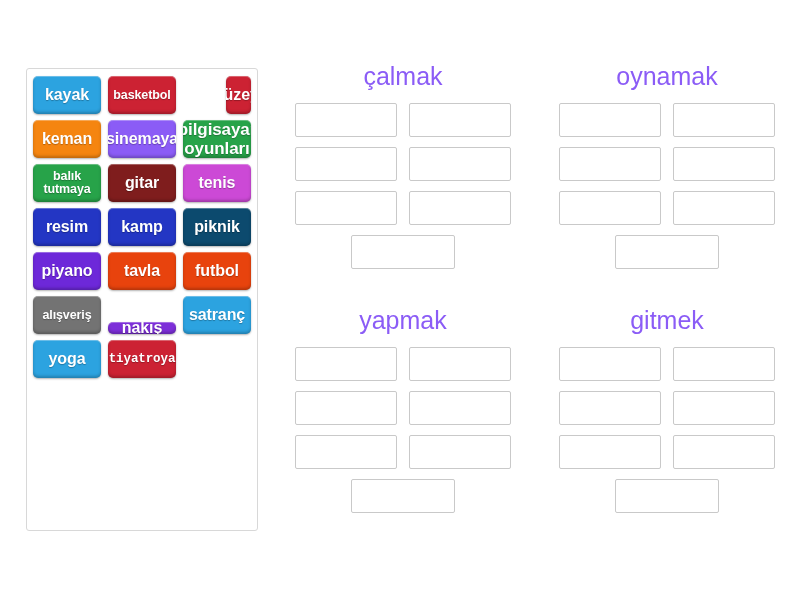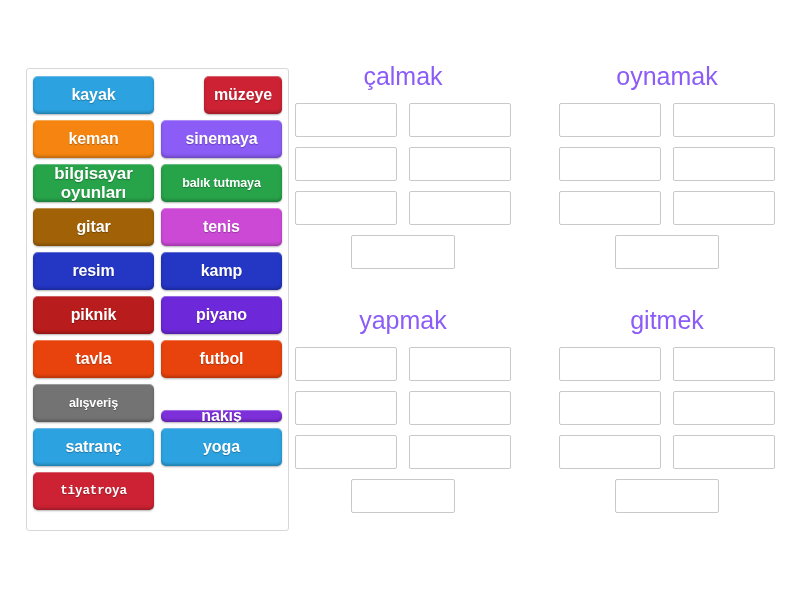--- a/index.html
+++ b/index.html
@@ -17,28 +17,28 @@
     width: 800px;
     height: 600px;
     background: #ffffff;
   }
 
   
   #tile-bank {
     position: absolute;
     left: 26px;
     top: 68px;
-    width: 263px;
+    width: 232px;
     height: 463px;
     background: #ffffff;
     border: 1px solid #d8d8d8;
     border-radius: 3px;
     padding: 7px 6px;
     display: grid;
-    grid-template-columns: 1fr 1fr;
+    grid-template-columns: 1fr 1fr 1fr;
     grid-auto-rows: 38px;
     column-gap: 7px;
     row-gap: 6px;
     align-content: start;
   }
 
   .tile {
     position: relative;
     display: flex;
     align-items: center;
@@ -116,30 +116,31 @@
 
   .slot-last-row .slot { width: 104px; }
 </style>
 </head>
 <body>
 
 <div id="app">
 
   <div id="tile-bank">
       <div class="tile" style="background: rgb(44, 163, 224);">kayak</div>
+      <div class="tile small" style="background: rgb(204, 34, 51);">basketbol</div>
       <div class="tile" style="background: rgb(204, 34, 51); margin-left: 43px;">müzeye</div>
       <div class="tile" style="background: rgb(245, 133, 16);">keman</div>
       <div class="tile" style="background: #8b5cf6;">sinemaya</div>
       <div class="tile tiny" style="background: rgb(39, 163, 73);">bilgisayar oyunları</div>
       <div class="tile small" style="background: rgb(39, 163, 73);">balık tutmaya</div>
-      <div class="tile" style="background: #a16207;">gitar</div>
+      <div class="tile" style="background: #7f1d1d;">gitar</div>
       <div class="tile" style="background: rgb(204, 73, 214);">tenis</div>
       <div class="tile" style="background: rgb(35, 54, 196);">resim</div>
       <div class="tile" style="background: rgb(35, 54, 196);">kamp</div>
-      <div class="tile" style="background: #b91c1c;">piknik</div>
+      <div class="tile" style="background: #0c4a6e;">piknik</div>
       <div class="tile" style="background: #6d28d9;">piyano</div>
       <div class="tile" style="background: rgb(232, 67, 13);">tavla</div>
       <div class="tile" style="background: rgb(232, 67, 13);">futbol</div>
       <div class="tile small" style="background: #737373;">alışveriş</div>
       <div class="tile" style="background: rgb(125, 47, 217); margin-top: 26px;">nakış</div>
       <div class="tile" style="background: rgb(44, 163, 224);">satranç</div>
       <div class="tile" style="background: rgb(44, 163, 224);">yoga</div>
       <div class="tile small" style="background: rgb(204, 34, 51); font-family: Liberation Mono, monospace;">tiyatroya</div>
     </div>
 

